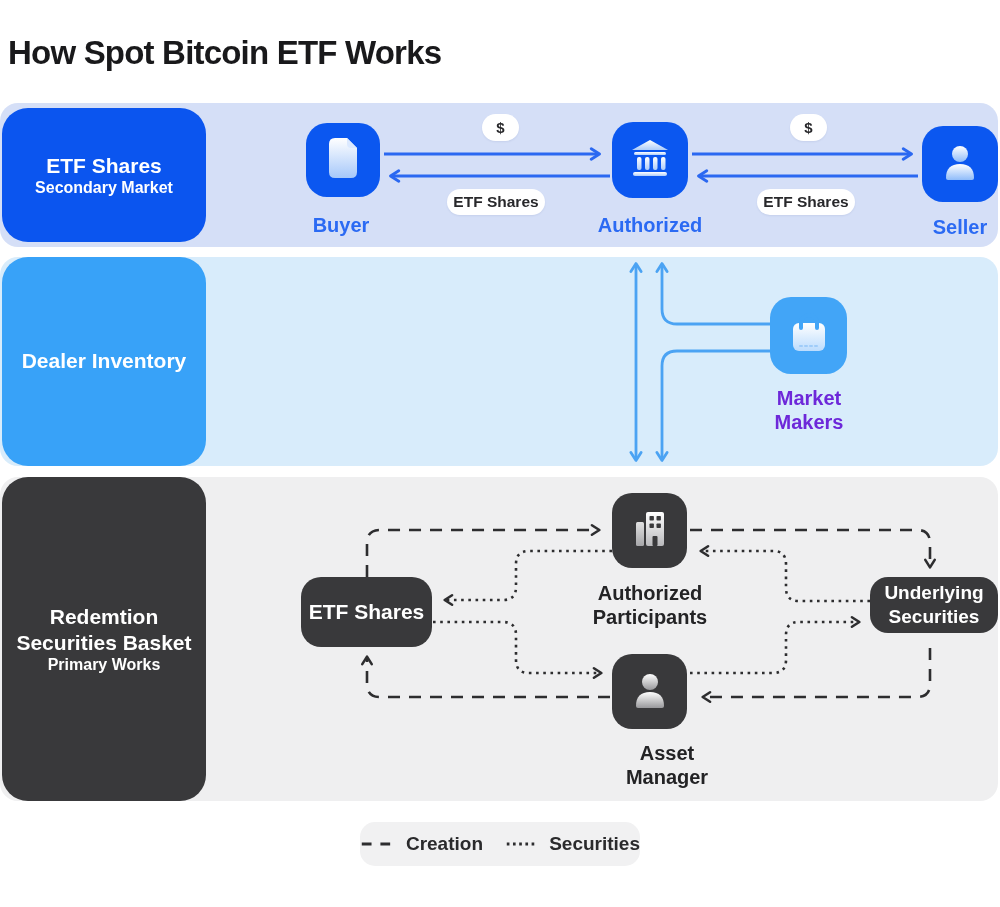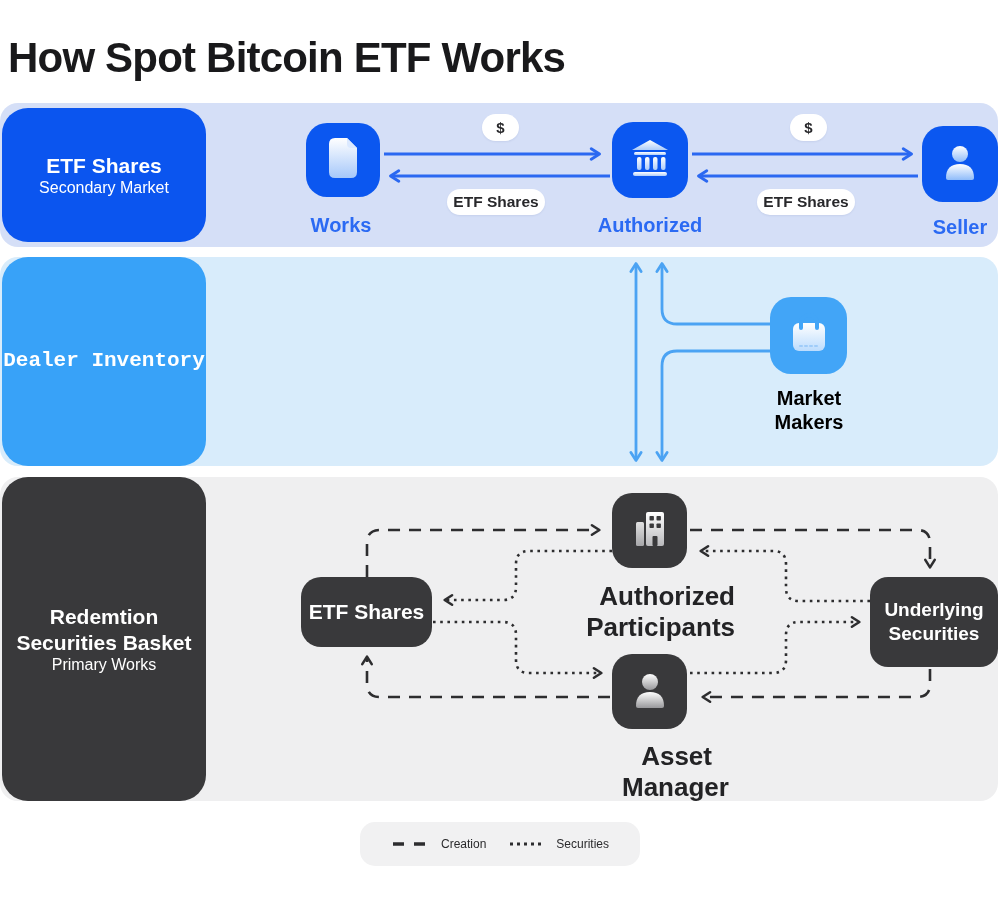--- a/index.html
+++ b/index.html
@@ -1,55 +1,55 @@
 <!DOCTYPE html>
 <html><head>
 <meta charset="utf-8">
 <style>
   * { margin: 0; padding: 0; box-sizing: border-box; }
   html,body { background:#ffffff; }
   body { font-family: "Liberation Sans", sans-serif; }
   .stage { position: relative; width: 1000px; height: 907px; background:#fff; overflow: hidden; }
 
-  .title { position:absolute; left:8px; top:34px; font-size:42px; font-weight:800; letter-spacing:-0.8px; color:#19191b; }
+  .title { position:absolute; left:8px; top:34px; font-size:33px; font-weight:800; letter-spacing:-0.8px; color:#19191b; }
 
   .band { position:absolute; left:0; width:998px; border-radius:18px; }
   .band-secondary { top:103px; height:144px; background:#d5dff7; }
   .band-dealer    { top:257px; height:209px; background:#d8ecfb; }
   .band-primary   { top:477px; height:324px; background:#efeff0; }
 
   .band-label { position:absolute; left:2px; border-radius:26px; display:flex; flex-direction:column; align-items:center; justify-content:center; text-align:center; color:#fff; }
   .label-secondary { top:108px; width:204px; height:134px; background:#0b55ef; }
-  .label-dealer    { top:257px; width:204px; height:209px; background:#38a2f8;font-family:Liberation Mono, monospace; }
+  .label-dealer    { top:257px; width:204px; height:209px; background:#38a2f8; }
   .label-primary   { top:477px; width:204px; height:324px; background:#39393b; }
   .band-label .big { font-size:21px; font-weight:700; line-height:1.25; }
-  .band-label .sub { font-size:16px; font-weight:400; margin-top:0; }
+  .band-label .sub { font-size:16px; font-weight:700; margin-top:0; }
   .label-primary .big { width:180px; }
 
   .iconbox { position:absolute; border-radius:21px; display:flex; align-items:center; justify-content:center; }
   .iconbox.blue  { background:#0b57f0; }
   .iconbox.sky   { background:#42a5f7; }
   .iconbox.dark  { background:#39393b; border-radius:20px; }
 
   .node-label { position:absolute; text-align:center; font-weight:700; line-height:1.2; }
   .node-label.blue { color:#2b6af3; font-size:20px; }
-  .node-label.sky  { color:#000000; font-size:20px; }
-  .node-label.dark { color:#232325; font-size:26px;text-align:right; }
+  .node-label.sky  { color:#6d28d9; font-size:20px; }
+  .node-label.dark { color:#232325; font-size:20px; }
 
   .pill { position:absolute; background:#ffffff; border-radius:14px; display:flex; align-items:center; justify-content:center; color:#28282b; box-shadow:0 1px 2px rgba(30,50,120,.08); }
   .pill.dollar { width:37px; height:27px; font-size:15px; font-weight:700; }
   .pill.etf    { width:98px; height:26px; font-size:15.5px; font-weight:600; }
 
   .darkbox { position:absolute; background:#39393b; color:#fff; display:flex; align-items:center; justify-content:center; text-align:center; font-weight:700; }
   .box-etf-shares { left:301px; top:577px; width:131px; height:70px; border-radius:20px; font-size:21px; }
-  .box-underlying { left:870px; top:577px; width:128px; height:90px; border-radius:18px; font-size:19px; line-height:1.25; }
+  .box-underlying { left:870px; top:577px; width:128px; height:56px; border-radius:18px; font-size:19px; line-height:1.25; }
   .box-underlying span { width:110px; display:block; }
 
   .legend { position:absolute; left:360px; top:822px; width:280px; height:44px; background:#f1f1f2; border-radius:15px; display:flex; align-items:center; justify-content:center; gap:14px; }
-  .legend .txt { font-size:12px; font-weight:400; color:#2a2a2c; }
+  .legend .txt { font-size:19px; font-weight:700; color:#2a2a2c; }
 
   svg.layer { position:absolute; left:0; top:0; pointer-events:none; }
 </style>
 </head>
 <body>
 
 <div class="stage">
 
   <div class="title">How Spot Bitcoin ETF Works</div>
 
@@ -119,21 +119,21 @@
             <linearGradient id="gdoc" x1="0" y1="0" x2="0" y2="1">
           <stop offset="0" stop-color="#ffffff"></stop>
               <stop offset="1" stop-color="#a6c8fa"></stop>
         </linearGradient>
           </defs>
         <path d="M6 8 Q6 2 12 2 H24 L34 12 V36 Q34 42 28 42 H12 Q6 42 6 36 Z" fill="url(#gdoc)"></path>
         <path d="M24 2 L34 12 H28 Q24 12 24 8 Z" fill="#dbe9ff"></path>
       </svg>
     </span>
   </div>
-  <div class="node-label blue" style="left:291px; top:213px; width:100px;">Works</div>
+  <div class="node-label blue" style="left:291px; top:213px; width:100px;">Buyer</div>
 
   <div class="iconbox blue" style="left:612px; top:122px; width:76px; height:76px;">
     <span>
       <svg width="44" height="40" viewBox="0 0 44 40">
         <defs>
             <linearGradient id="gbank" x1="0" y1="0" x2="0" y2="1">
           <stop offset="0" stop-color="#ffffff"></stop>
               <stop offset="1" stop-color="#aecdfa"></stop>
         </linearGradient>
           </defs>

